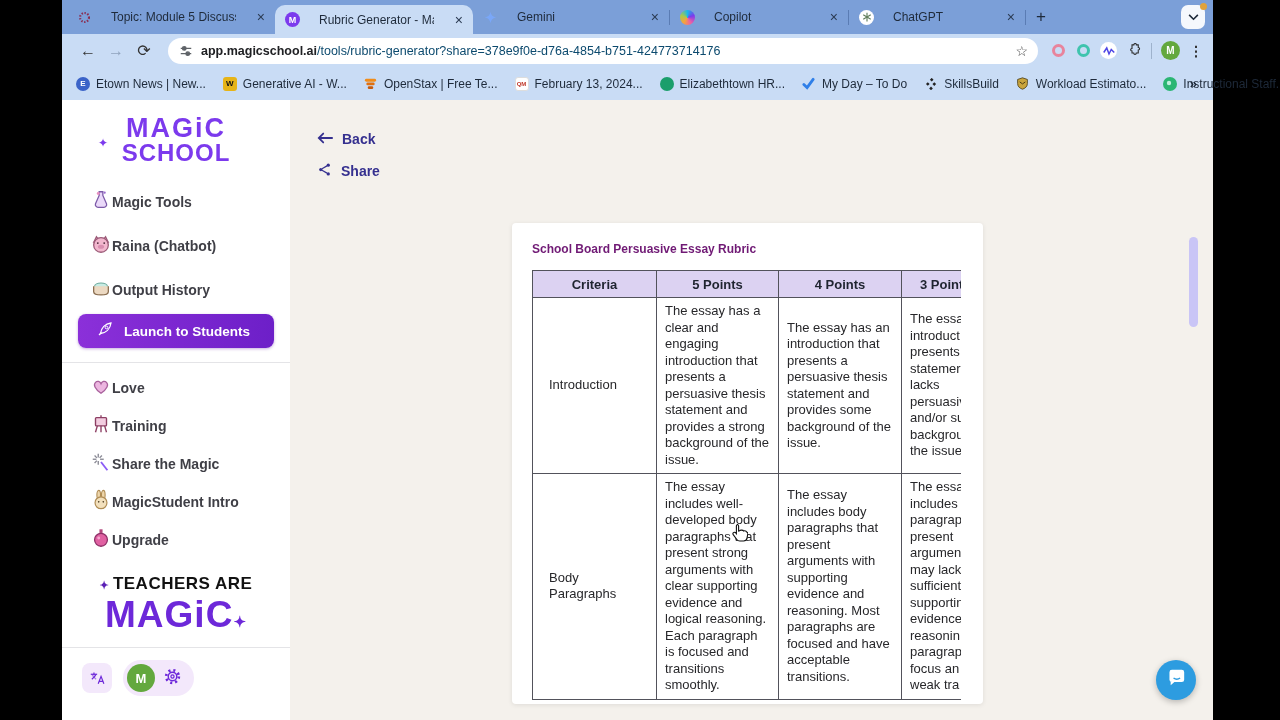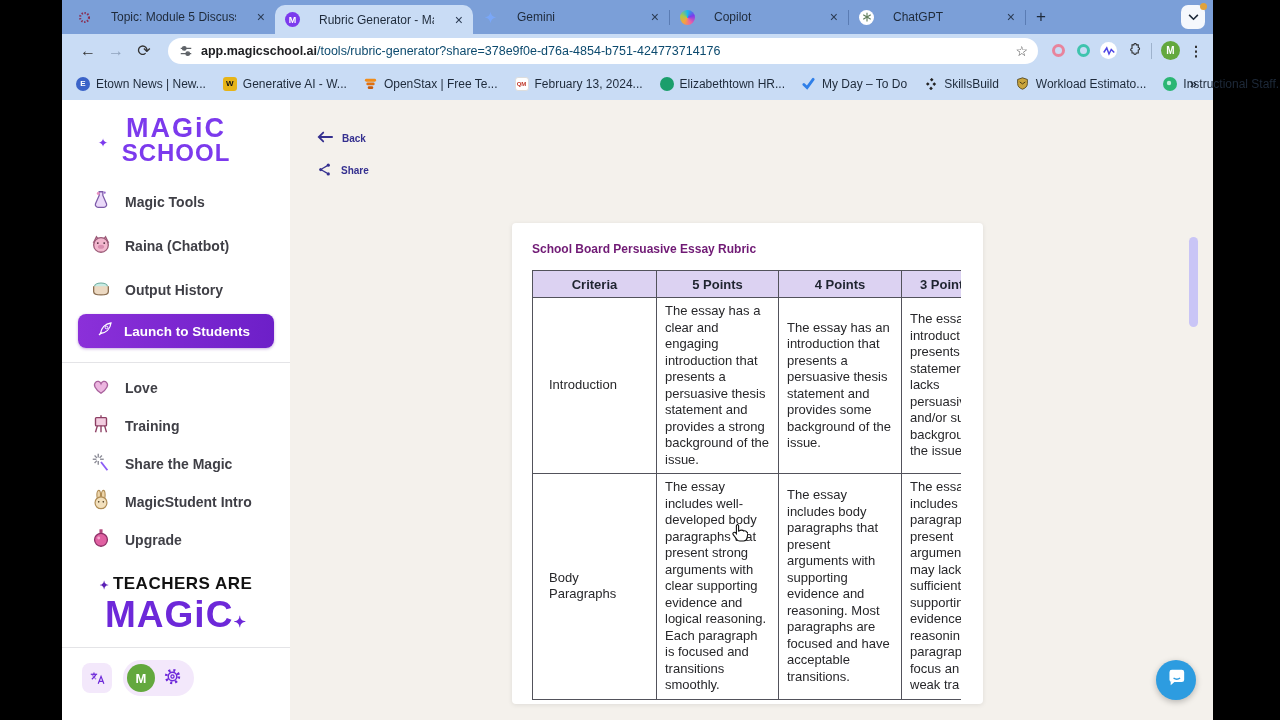--- a/index.html
+++ b/index.html
@@ -57,38 +57,38 @@
   .content { display:flex; height:620px; }
   .sidebar { width:228px; background:#fff; flex:0 0 auto; position:relative; }
   .main { flex:1; background:#f4f1ec; position:relative; overflow:hidden; }
 
   
   .logo { text-align:center; margin-top:16px; line-height:0.95; position:relative; }
   .logo .l1 { font-size:27px; font-weight:800; color:#7c3aed; letter-spacing:2px; }
   .logo .l2 { font-size:24px; font-weight:800; color:#7c3aed; letter-spacing:1px; }
   .logo .spark { position:absolute; left:36px; top:22px; color:#7c3aed; font-size:12px; }
   .nav1 { margin-top:16px; }
-  .snav { display:flex; align-items:center; gap:13px; padding-left:28px; height:44px; }
+  .snav { display:flex; align-items:center; padding-left:28px; height:44px; }
   .snav .lbl { font-size:14px; font-weight:600; color:#3f3f46; }
   .nav2 .snav { height:38px; }
   .launch { margin:2px 16px 0 16px; height:34px; border-radius:8px; background:linear-gradient(90deg,#8b30d9,#6d1fc8); display:flex; align-items:center; gap:10px; padding-left:18px; box-shadow:0 1px 3px rgba(90,20,160,.35); }
   .launch .lbl { color:#fff; font-size:13.5px; font-weight:700; }
   .sdivider { height:1px; background:#e4e4e7; margin:14px 0 6px 0; }
   .tagline { text-align:center; margin-top:16px; line-height:1; }
   .tagline .t1 { font-size:17px; font-weight:800; color:#111; letter-spacing:.5px; }
   .tagline .t1 .sp { color:#5b21b6; font-size:11px; }
   .tagline .t2 { font-size:37px; font-weight:800; color:#6d28d9; letter-spacing:1px; margin-top:4px; }
   .tagline .t2 .sp { font-size:15px; }
   .sbottom { display:flex; align-items:center; gap:11px; padding-left:20px; margin-top:12px; }
   .trbtn { width:30px; height:30px; border-radius:8px; background:#f3e8fb; display:flex; align-items:center; justify-content:center; }
   .gearpill { display:flex; align-items:center; gap:8px; background:#f3e8fb; border-radius:20px; padding:4px 12px 4px 4px; }
   .gearpill .avatar2 { width:28px; height:28px; border-radius:50%; background:#63a83e; color:#fff; font-weight:bold; font-size:13px; display:flex; align-items:center; justify-content:center; }
 
   
-  .linkrow { position:absolute; left:27px; display:flex; align-items:center; gap:9px; color:#35308f; font-weight:700; font-size:10px; }
+  .linkrow { position:absolute; left:27px; display:flex; align-items:center; gap:9px; color:#35308f; font-weight:700; font-size:14px; }
   .backrow { top:31px; }
   .sharerow { top:62px; }
   .card { position:absolute; left:222px; width:471px; background:#fff; border-radius:4px; box-shadow:0 1px 5px rgba(0,0,0,.09); }
   .card1 { top:25px; height:82px; }
   .genbtn { position:absolute; left:13px; top:19px; width:445px; height:44px; border-radius:24px; background:#4a12e3; color:#fff; font-size:14px; font-weight:700; display:flex; align-items:center; justify-content:center; box-shadow:0 3px 8px rgba(60,20,180,.35); }
   .card2 { top:123px; height:481px; padding:19px 22px 0 20px; overflow:hidden; }
   .rubric-title { font-size:12px; font-weight:700; color:#701a75; margin-bottom:14px; }
   .tablewrap { width:429px; overflow:hidden; }
   table { border-collapse:collapse; table-layout:fixed; width:514px; }
   th,td { border:1px solid #52525b; font-size:13px; color:#27272a; }

